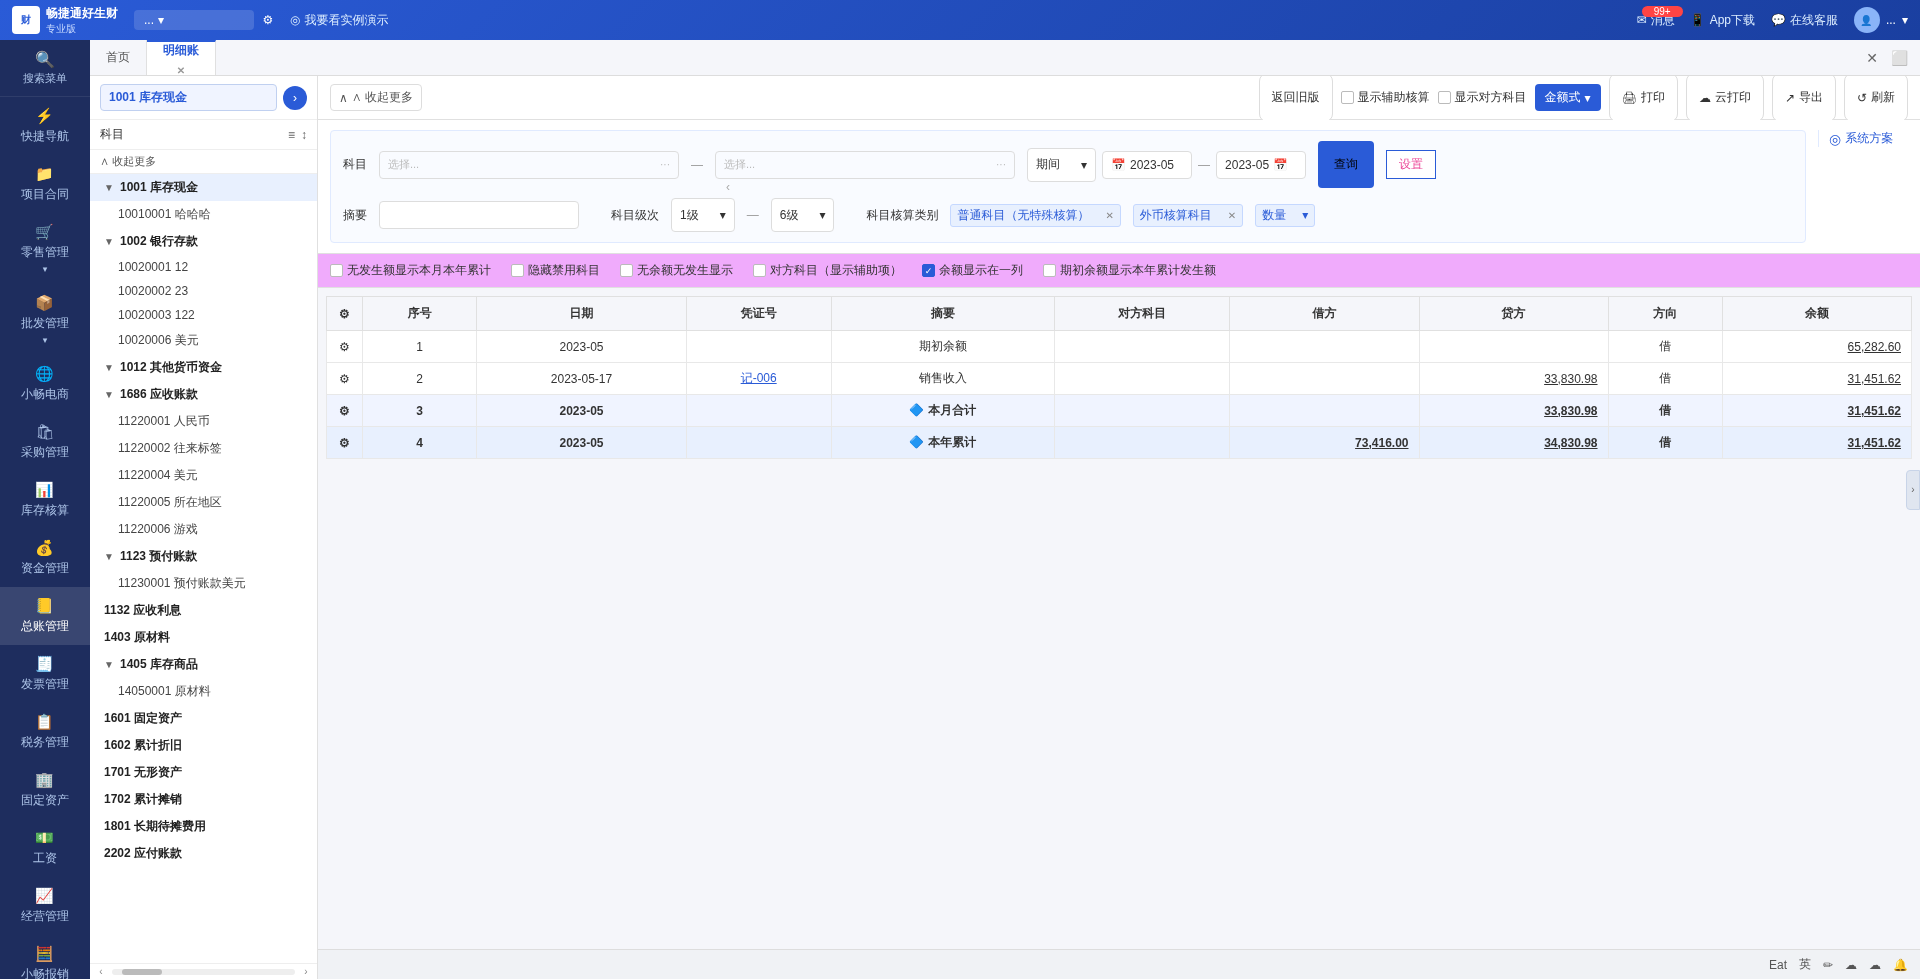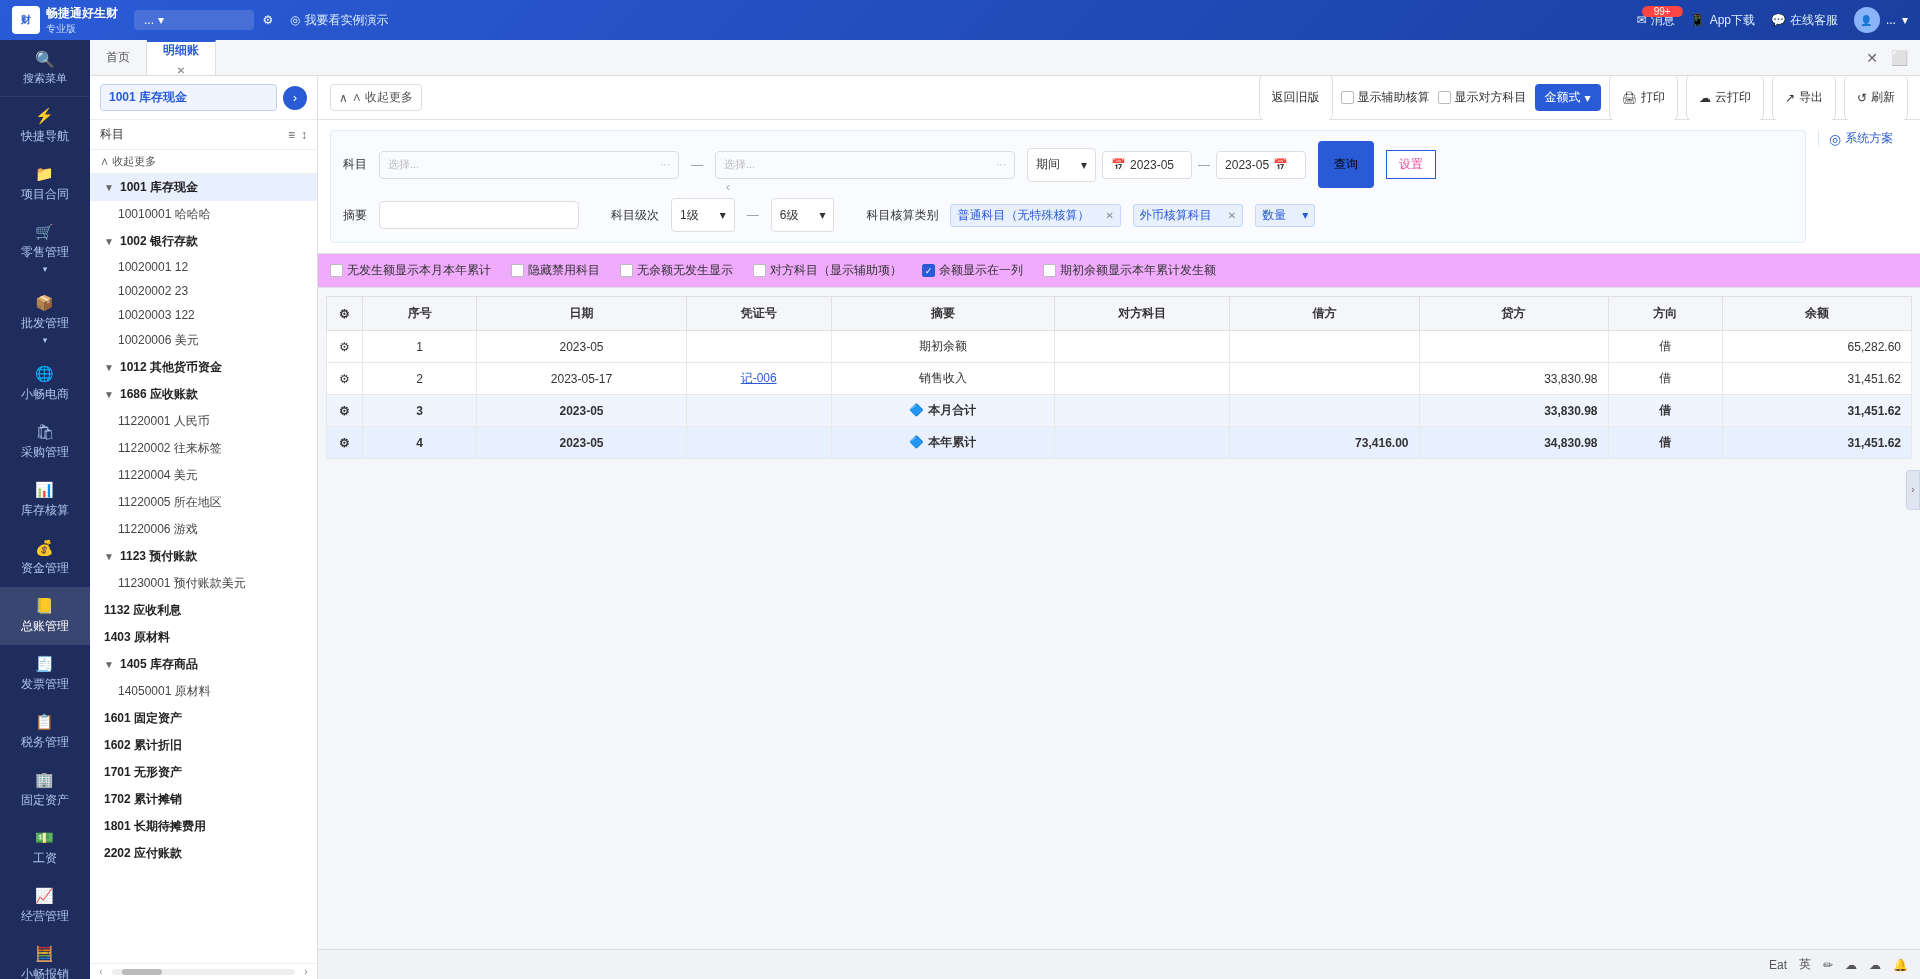--- a/index.html
+++ b/index.html
@@ -587,21 +587,21 @@
     }
     .data-table tr.summary td {
       background: #f0f4ff;
       font-weight: bold;
     }
     .data-table tr.year-summary td {
       background: #e8f0fe;
       font-weight: bold;
     }
     .td-center { text-align: center; }
-    .td-right { text-align: right; }
+    .td-right { text-align: right; text-decoration: underline; }
     .td-link { color: #2a5bd7; cursor: pointer; text-decoration: underline; }
     .settings-icon-cell {
       text-align: center;
       color: #888;
       cursor: pointer;
     }
     .summary-icon {
       color: #2a5bd7;
       margin-right: 4px;
     }

